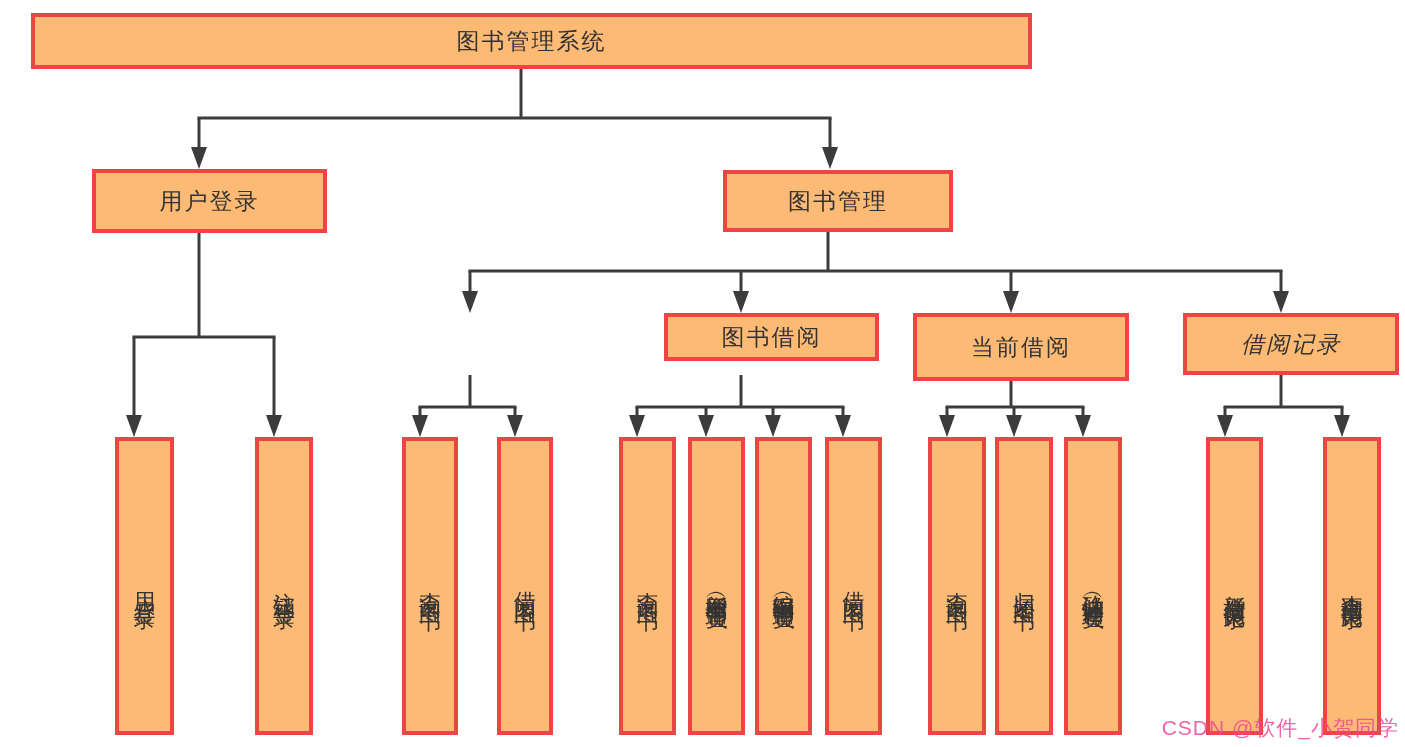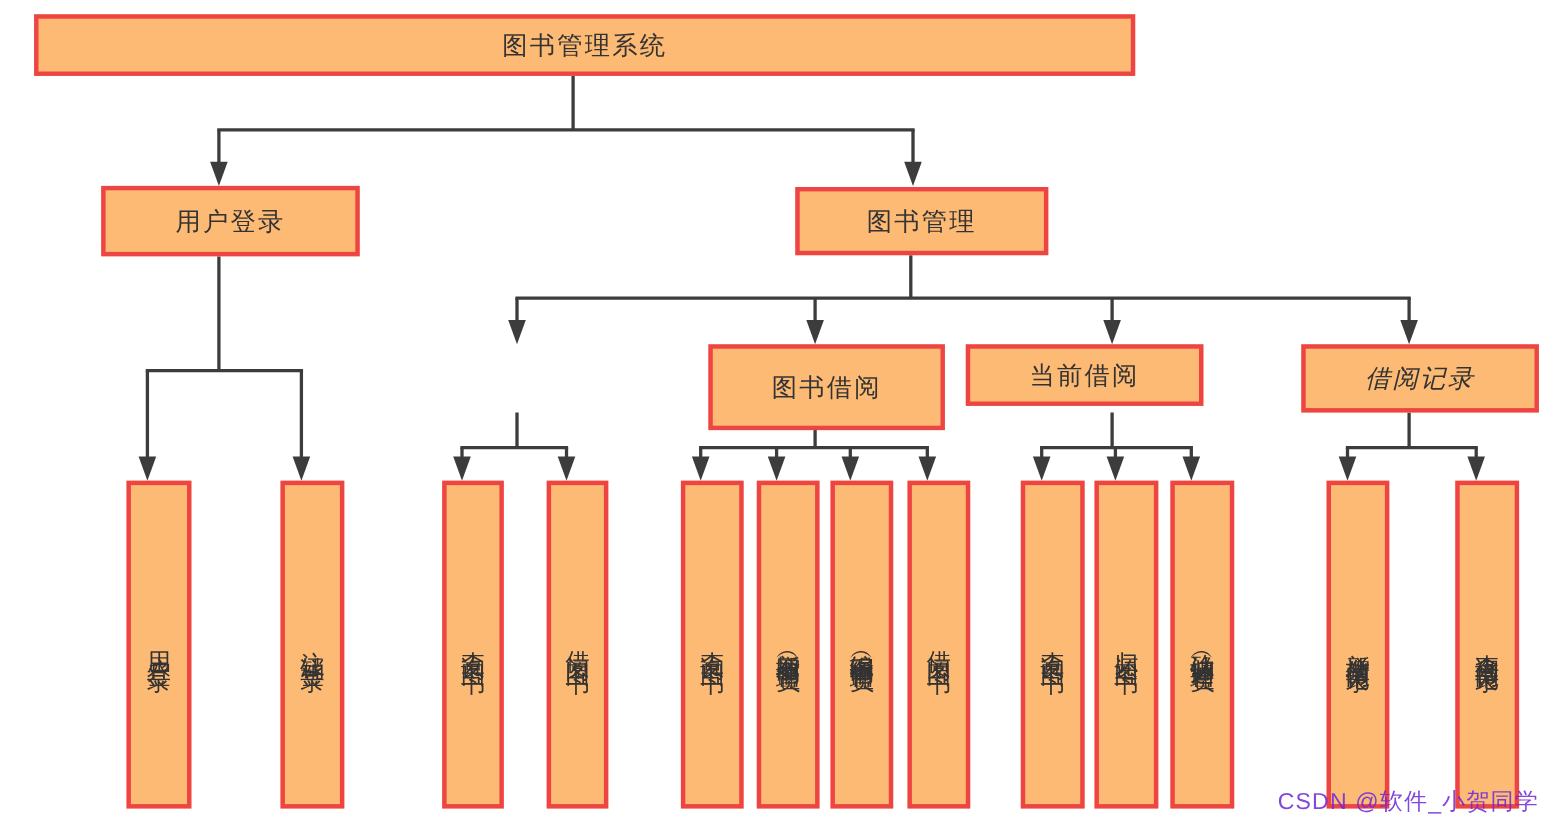--- a/index.html
+++ b/index.html
@@ -23,40 +23,40 @@
   .vbox{
     writing-mode:vertical-rl;
     font-size:22px;letter-spacing:6px;
     padding:8px 0;line-height:1;
   }
   
   #n-root{left:21px;top:13px;width:1001px;height:56px;}
   #n-user-login{left:82px;top:169px;width:235px;height:64px;}
   #n-book-mgmt{left:713px;top:170px;width:230px;height:62px;}
   #n-new-rec{left:363px;top:313px;width:215px;height:62px;}
-  #n-borrow{left:634px;top:313px;width:215px;height:78px;}
-  #n-current{left:868px;top:313px;width:216px;height:56px;}
+  #n-borrow{left:654px;top:313px;width:215px;height:48px;}
+  #n-current{left:903px;top:313px;width:216px;height:68px;}
   #n-records{left:1173px;top:313px;width:216px;height:62px;font-style:italic;}
   .vbox{top:437px;height:298px;}
   #l-login{left:105px;width:59px;}
   #l-logout{left:245px;width:58px;}
   #l-nb-query{left:392px;width:56px;}
   #l-nb-borrow{left:487px;width:56px;}
   #l-bw-query{left:609px;width:57px;}
   #l-bw-add{left:678px;width:57px;letter-spacing:2px;}
   #l-bw-edit{left:745px;width:57px;letter-spacing:2px;}
   #l-bw-borrow{left:815px;width:57px;}
   #l-cur-query{left:918px;width:58px;}
   #l-cur-return{left:985px;width:58px;}
   #l-cur-confirm{left:1054px;width:58px;letter-spacing:2px;}
   #l-rec-add{left:1196px;width:57px;letter-spacing:3px;}
   #l-rec-query{left:1313px;width:58px;letter-spacing:3px;}
   .watermark{
     position:absolute;right:6px;bottom:5px;
-    font-size:21px;color:#6d28d9;letter-spacing:1px;
+    font-size:21px;color:#ec4899;letter-spacing:1px;
     opacity:.85;
   }
 </style>
 </head>
 <body>
 
 <div class="canvas">
 
   <svg class="wires" width="1405" height="747" viewBox="0 0 1405 747">
     <g stroke="#3c3c3c" stroke-width="3" fill="#3c3c3c">

